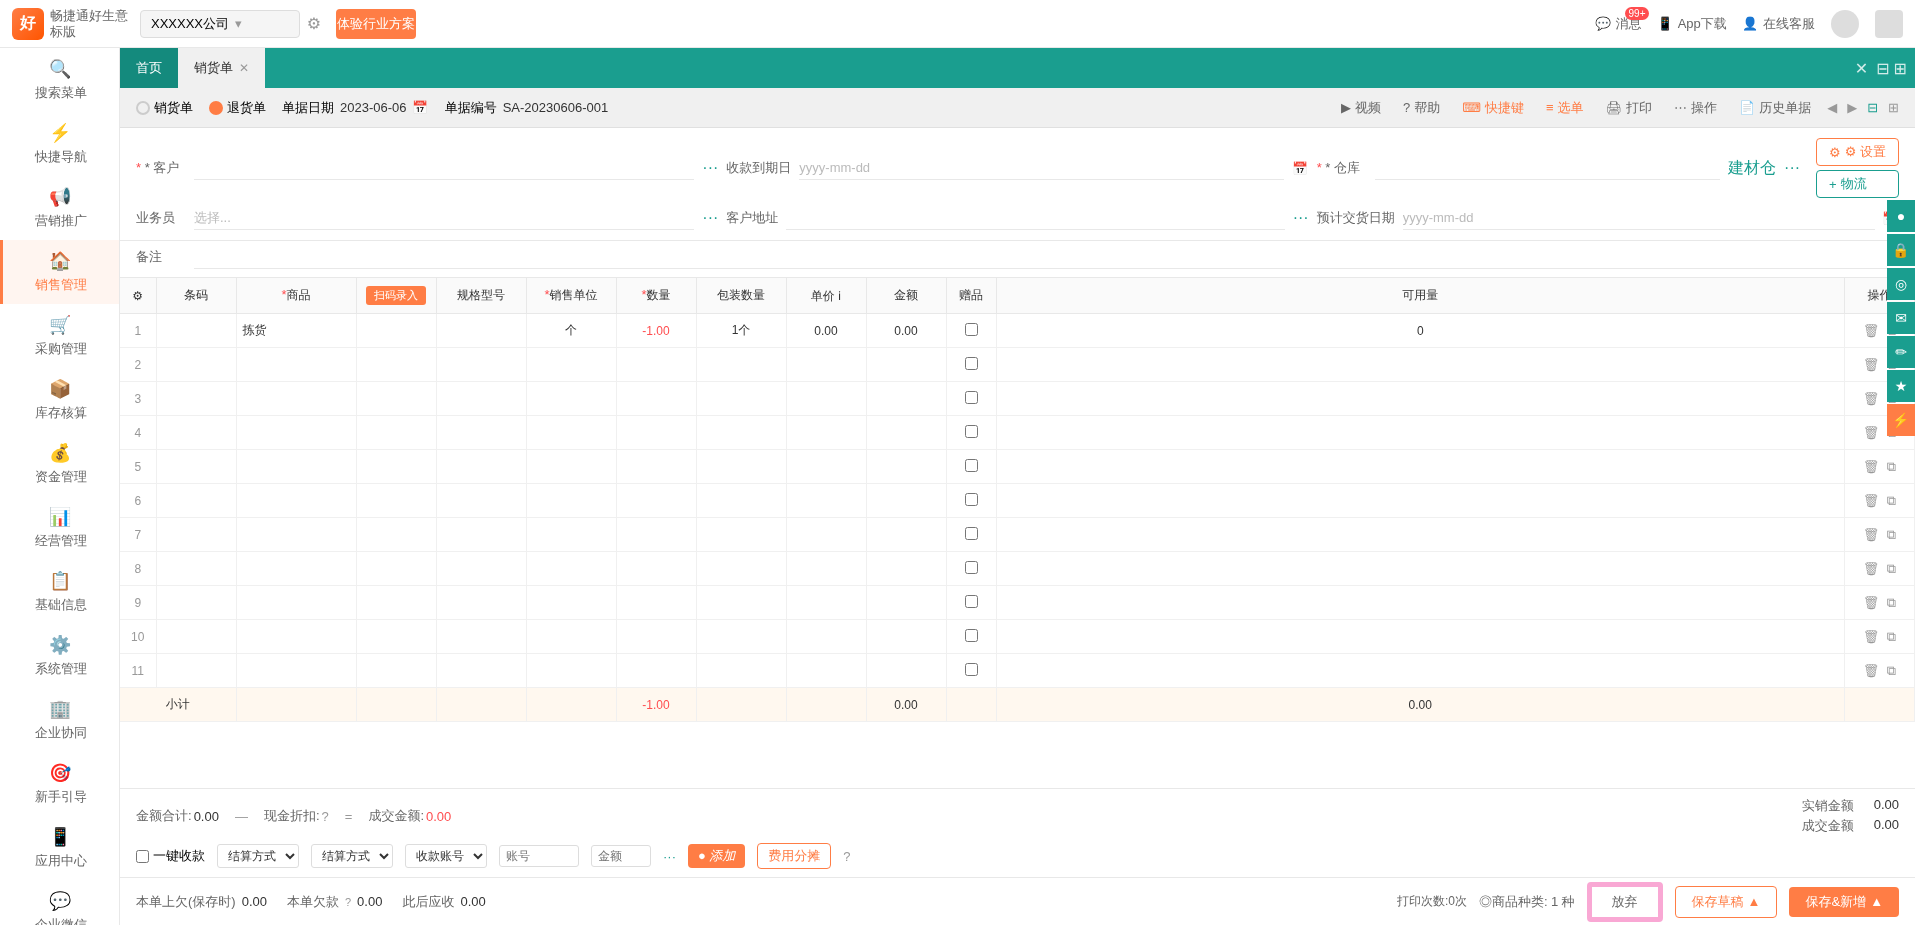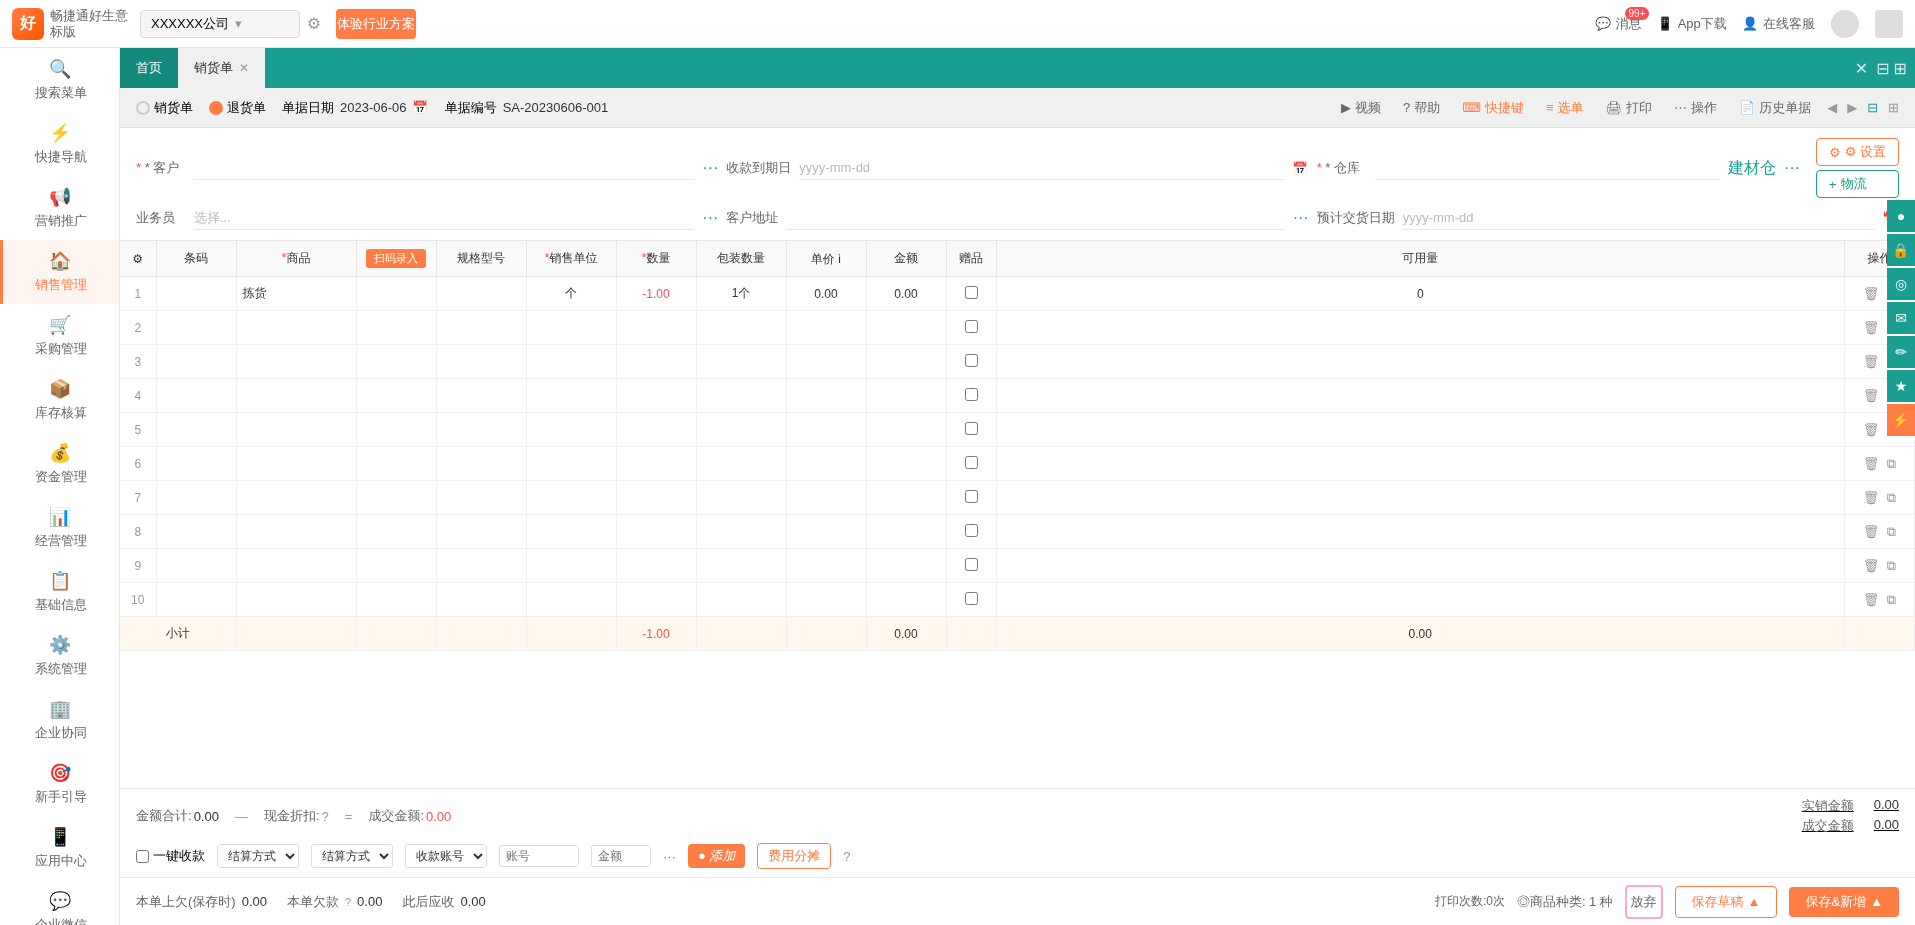--- a/index.html
+++ b/index.html
@@ -226,22 +226,22 @@
       height: 48px; background: #fff; border-top: 1px solid #e8e8e8;
       display: flex; align-items: center; padding: 0 16px; gap: 12px;
       flex-shrink: 0;
     }
     .footer-info { display: flex; gap: 20px; flex: 1; }
     .footer-stat { display: flex; align-items: center; gap: 6px; font-size: 12px; color: #666; }
     .footer-val { color: #333; font-weight: 500; }
     .footer-right { display: flex; align-items: center; gap: 12px; }
     .print-info { font-size: 12px; color: #666; }
     .discard-btn {
-      background: #fff; border: 2px solid #f9a8d4; color: #666;
-      border-radius: 4px; padding: 6px 4px; cursor: pointer; font-size: 13px;
+      background: #fff; border: 5px solid #f9a8d4; color: #666;
+      border-radius: 4px; padding: 6px 20px; cursor: pointer; font-size: 13px;
     }
     .save-draft-btn {
       background: #fff; border: 1px solid #ff7d45; color: #ff7d45;
       border-radius: 4px; padding: 6px 16px; cursor: pointer; font-size: 13px;
       display: flex; align-items: center; gap: 4px;
     }
     .save-new-btn {
       background: #ff7d45; color: white; border: none;
       border-radius: 4px; padding: 6px 16px; cursor: pointer; font-size: 13px;
       display: flex; align-items: center; gap: 4px;
@@ -469,20 +469,24 @@
           <input class="form-input" type="text" style="">
           <span class="dots-btn">···</span>
         </div>
         <div class="form-row">
           <span class="form-label"><span>预计交货日期</span></span>
           <input class="form-input" type="text" placeholder="yyyy-mm-dd" style="">
           <span class="cal-icon">📅</span>
         </div>
       </div>
 
+      <div class="remarks-row">
+        <span class="form-label">备注</span>
+        <input class="form-input" type="text" style="flex: 1 1 0%; border-bottom: 1px solid rgb(232, 232, 232);">
+      </div>
 
       <div class="table-container">
         <table>
           <thead>
             <tr>
               <th style="width:36px;">⚙</th>
               <th style="width:80px;">条码</th>
               <th style="width:120px;"><span class="required-mark">*</span>商品</th>
               <th style="width:80px;"><button class="scan-btn">扫码录入</button></th>
               <th style="width:90px;">规格型号</th>
@@ -670,20 +674,38 @@
       <td></td>
       <td></td>
       <td></td>
       <td><input type="checkbox" style=""></td>
       <td></td>
       <td>
         <span style="cursor:pointer;color:#999;margin-right:4px;">🗑</span>
         <span style="cursor:pointer;color:#999;">⧉</span>
       </td>
     </tr>
+              <tr>
+      <td class="row-num">11</td>
+      <td></td>
+      <td style="text-align:left;padding-left:6px;"></td>
+      <td></td>
+      <td></td>
+      <td></td>
+      <td class=""></td>
+      <td></td>
+      <td></td>
+      <td></td>
+      <td><input type="checkbox" style=""></td>
+      <td></td>
+      <td>
+        <span style="cursor:pointer;color:#999;margin-right:4px;">🗑</span>
+        <span style="cursor:pointer;color:#999;">⧉</span>
+      </td>
+    </tr>
             </tbody>
           <tfoot>
             <tr class="subtotal-row">
               <td colspan="2">小计</td>
               <td></td>
               <td></td>
               <td></td>
               <td></td>
               <td class="negative-val">-1.00</td>
               <td></td>
@@ -706,21 +728,21 @@
           <span class="minus-sign">—</span>
           <div class="summary-item">
             <span class="summary-label">现金折扣:</span>
             <span style="color:#999;cursor:pointer">?</span>
           </div>
           <span class="equals-sign">=</span>
           <div class="summary-item">
             <span class="summary-label">成交金额:</span>
             <span class="deal-value">0.00</span>
           </div>
-          <div style="margin-left:auto;text-align:right;text-decoration:underline;">
+          <div style="margin-left:auto;text-align:right;">
             <div style="display:flex;justify-content:space-between;gap:20px;font-size:13px;margin-bottom:2px;">
               <span style="color:#666;">实销金额</span>
               <span style="color:#333;font-weight:500;">0.00</span>
             </div>
             <div style="display:flex;justify-content:space-between;gap:20px;font-size:13px;">
               <span style="color:#666;">成交金额</span>
               <span style="color:#333;font-weight:500;">0.00</span>
             </div>
           </div>
         </div>

